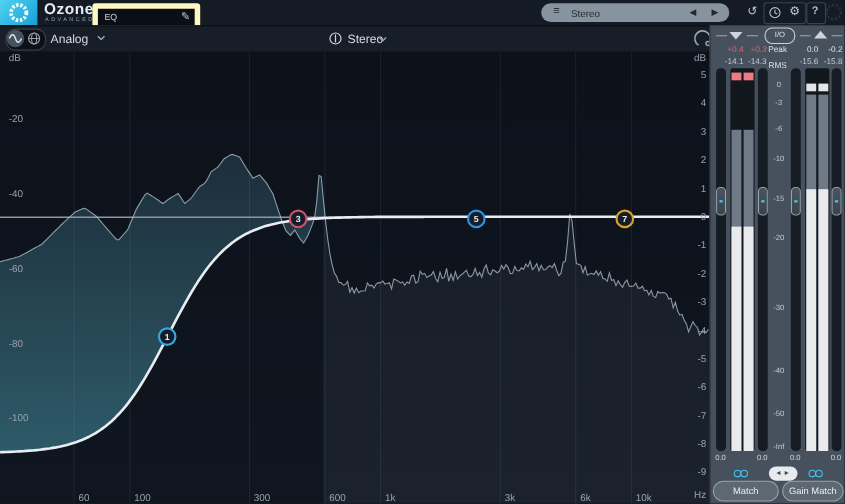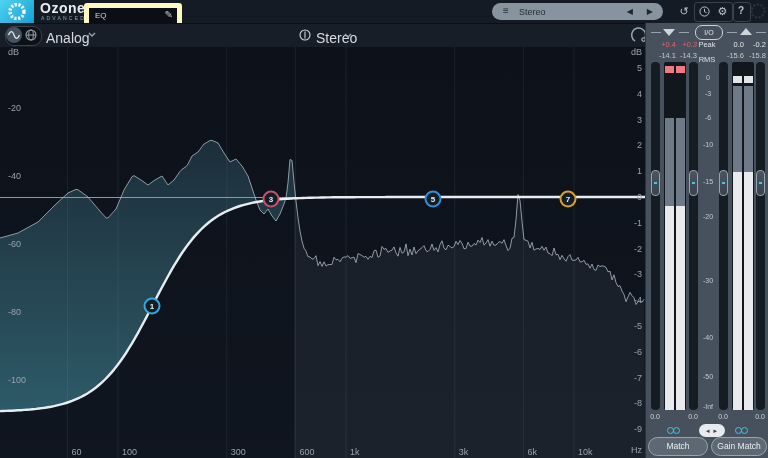--- a/index.html
+++ b/index.html
@@ -20,21 +20,21 @@
   .pre-arrow{position:absolute;top:4px;font-size:8px;color:#20262e;}
   .tb-icon{position:absolute;top:3px;height:17px;color:#b9c3cc;font-size:11px;line-height:16px;text-align:center;}
   #icon-box{left:694px;top:2px;width:37px;height:18px;border:1px solid #39424e;border-radius:3px;}
   #help-box{left:733px;top:2px;width:16px;height:18px;border:1px solid #39424e;border-radius:3px;}
   #watermark{left:749px;top:2px;opacity:.55;}
   
   #bar2{left:0;top:23px;width:645px;height:24px;background:#171e28;border-top:1px solid #0b0e13;box-sizing:border-box;}
   #mode-toggle{left:5px;top:26px;width:35px;height:18px;border:1px solid #39424e;background:#0c1117;border-radius:9px;}
   #mode-sine{left:6px;top:27px;width:16px;height:16px;border-radius:8px;background:#45525f;}
   #mode-globe{left:23px;top:27px;width:16px;height:16px;border-radius:8px;}
-  .dd-label{color:#d6dce2;font-size:14px;}
+  .dd-label{color:#d6dce2;font-size:11px;}
   .chev{width:8px;height:5px;}
   #analog-dd{left:46px;top:30px;} #analog-chev{left:88px;top:32px;}
   #stereo-dd{left:292px;top:26px;width:62px;height:18px;}
   #alt-solo{left:629px;top:25px;width:20px;height:20px;}
   
   #graph-wrap{left:0;top:47px;width:645px;height:411px;background:linear-gradient(#0c111a,#10161f);}
   
   #iopanel{left:645px;top:23px;width:123px;height:435px;background:#46515d;border-left:1px solid #2b333c;box-sizing:border-box;}
   .dash{position:absolute;height:1px;width:10px;background:#97a2ac;}
   .tri-dn{position:absolute;width:0;height:0;border-left:6px solid transparent;border-right:6px solid transparent;border-top:7px solid #cdd4da;}

